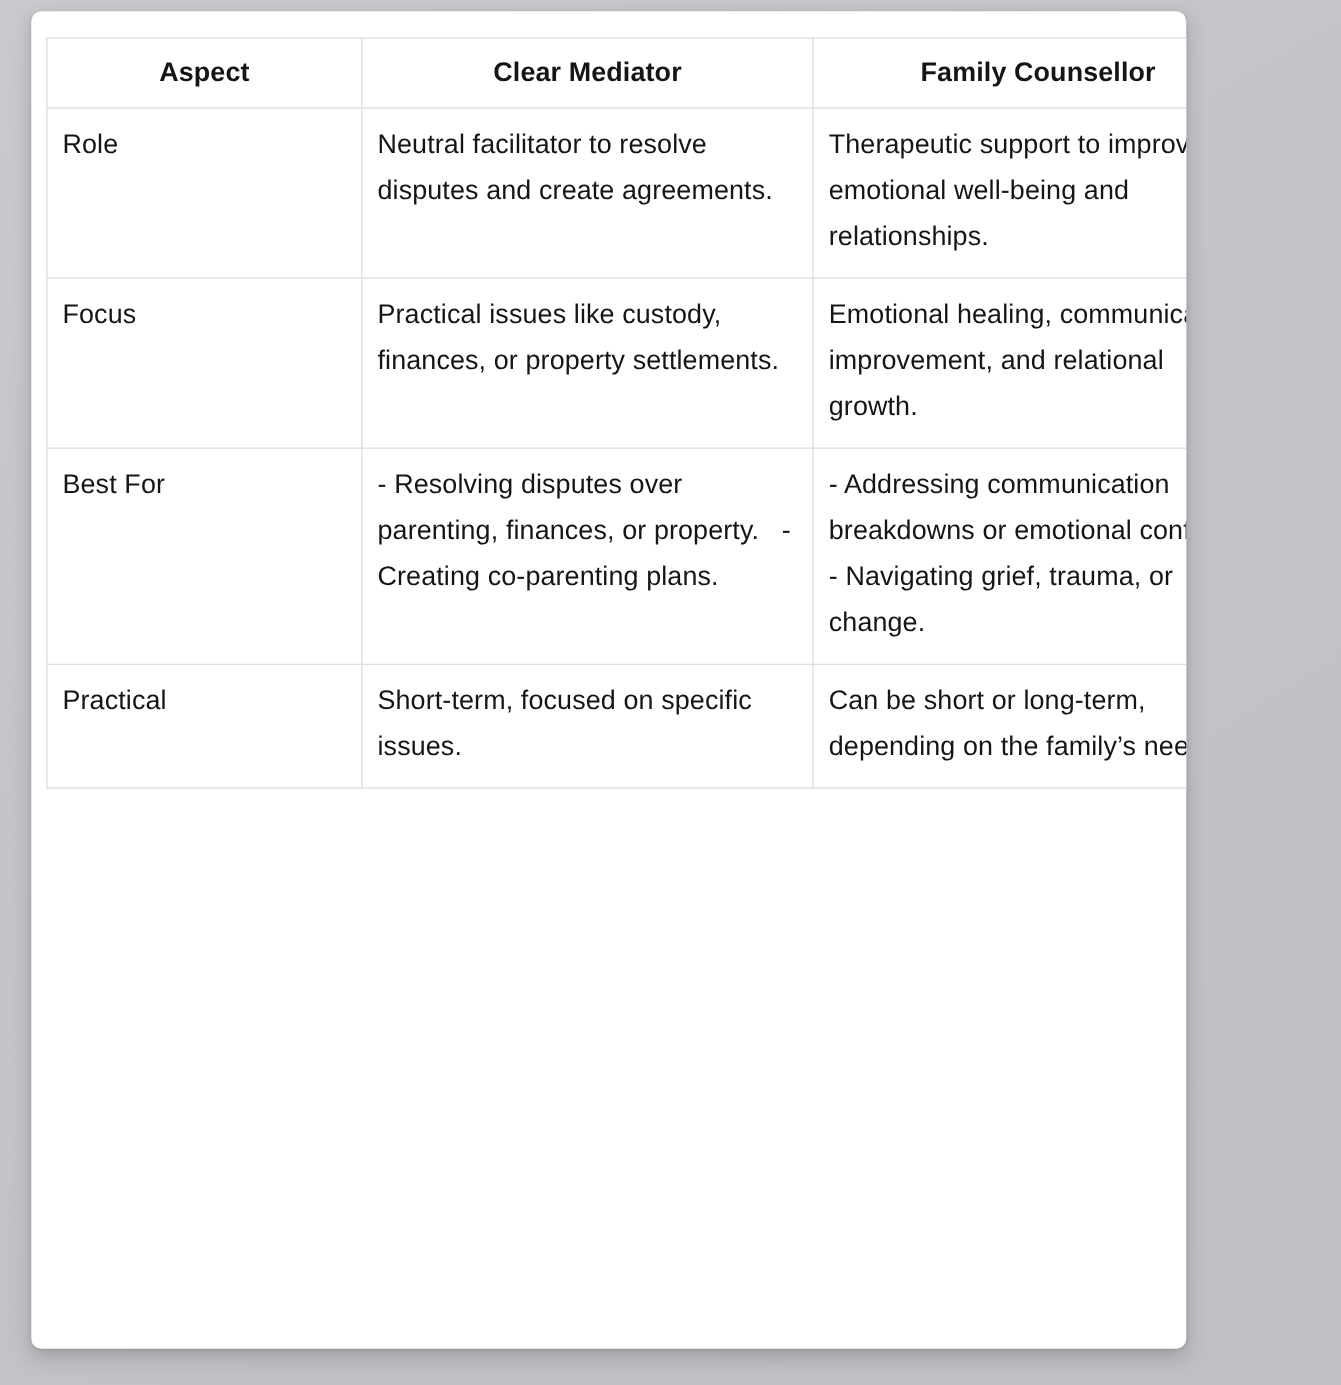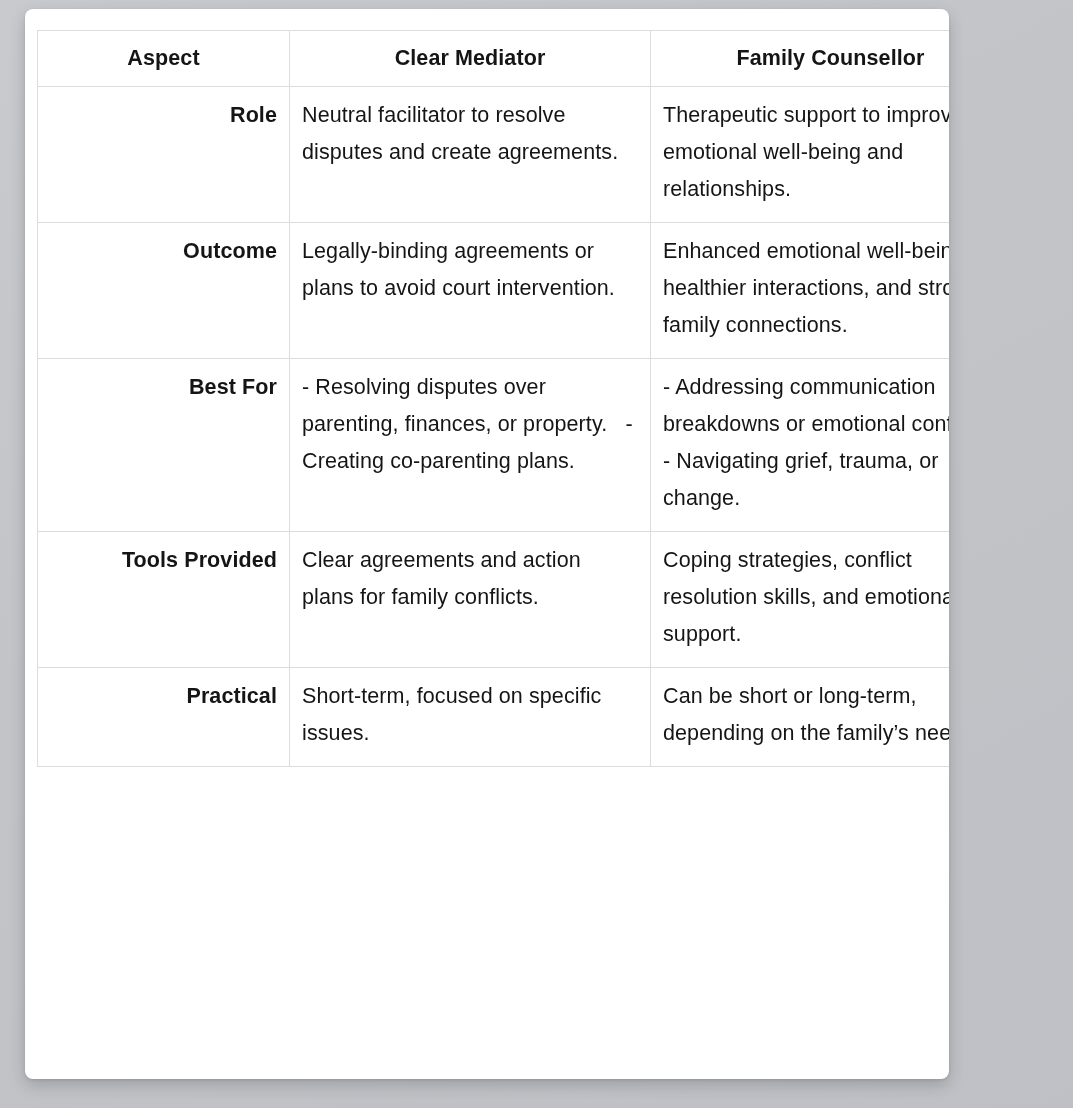--- a/index.html
+++ b/index.html
@@ -65,22 +65,22 @@
   }
 
   table.cmp thead th {
     font-weight: bold;
     padding-top: 9px;
     padding-bottom: 9px;
     font-size: 21.5px;
   }
 
   table.cmp tbody th {
-    font-weight: bold;
-    text-align: right;
+    font-weight: normal;
+    text-align: left;
     white-space: nowrap;
   }
 
   table.cmp tbody td {
     font-weight: normal;
   }
 
   
   .preserve { white-space: pre-wrap; }
 </style>
@@ -104,33 +104,28 @@
           <th>Family Counsellor</th>
         </tr>
       </thead>
       <tbody>
         <tr>
           <th>Role</th>
           <td>Neutral facilitator to resolve disputes and create agreements.</td>
           <td>Therapeutic support to improve emotional well-being and relationships.</td>
         </tr>
         <tr>
-          <th>Outcome</th>
-          <td>Legally-binding agreements or plans to avoid court intervention.</td>
-          <td>Enhanced emotional well-being, healthier interactions, and stronger family connections.</td>
+          <th>Focus</th>
+          <td>Practical issues like custody, finances, or property settlements.</td>
+          <td>Emotional healing, communication improvement, and relational growth.</td>
         </tr>
         <tr>
           <th>Best For</th>
           <td class="preserve">- Resolving disputes over parenting, finances, or property.   - Creating co-parenting plans.</td>
           <td class="preserve">- Addressing communication breakdowns or emotional conflicts.   - Navigating grief, trauma, or change.</td>
-        </tr>
-        <tr>
-          <th>Tools Provided</th>
-          <td>Clear agreements and action plans for family conflicts.</td>
-          <td>Coping strategies, conflict resolution skills, and emotional support.</td>
         </tr>
         <tr>
           <th>Practical</th>
           <td>Short-term, focused on specific issues.</td>
           <td>Can be short or long-term, depending on the family’s needs.</td>
         </tr>
       </tbody>
     </table>
   </div>
 </div>

